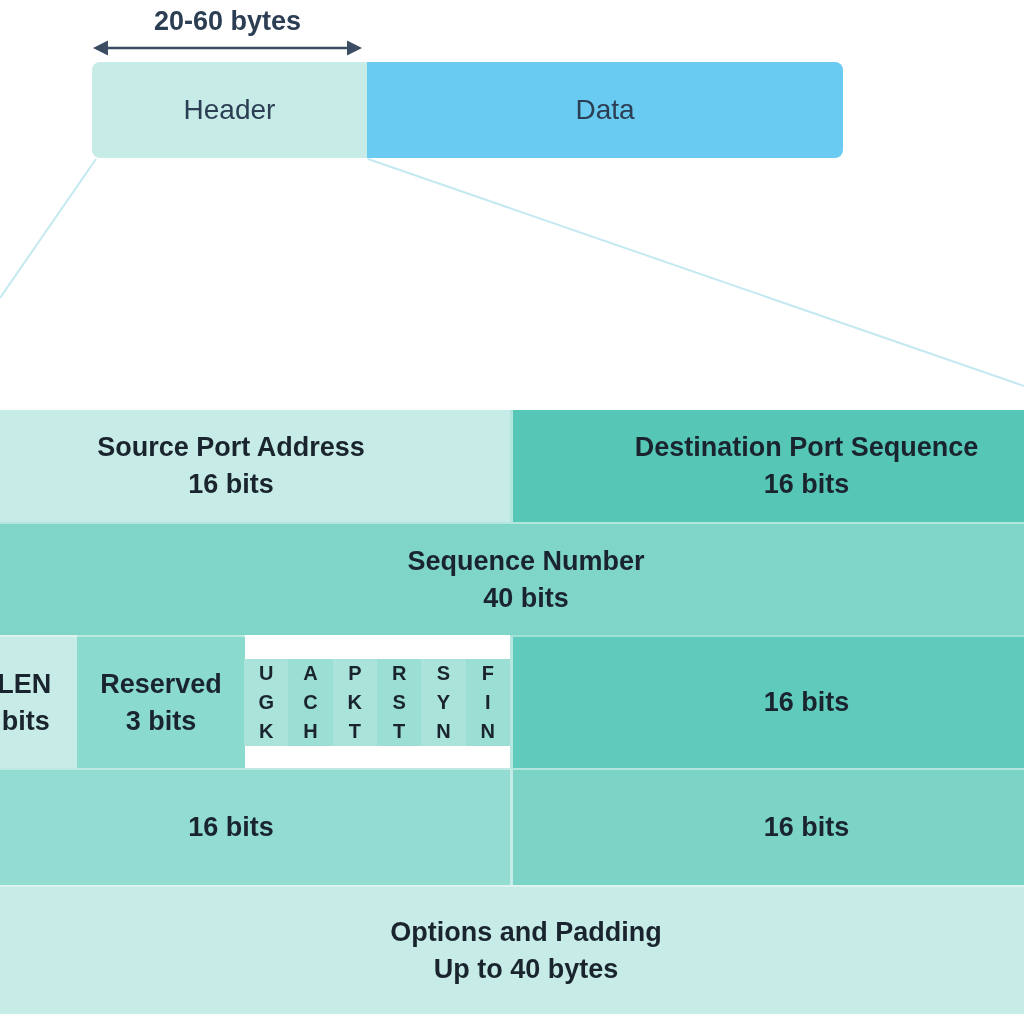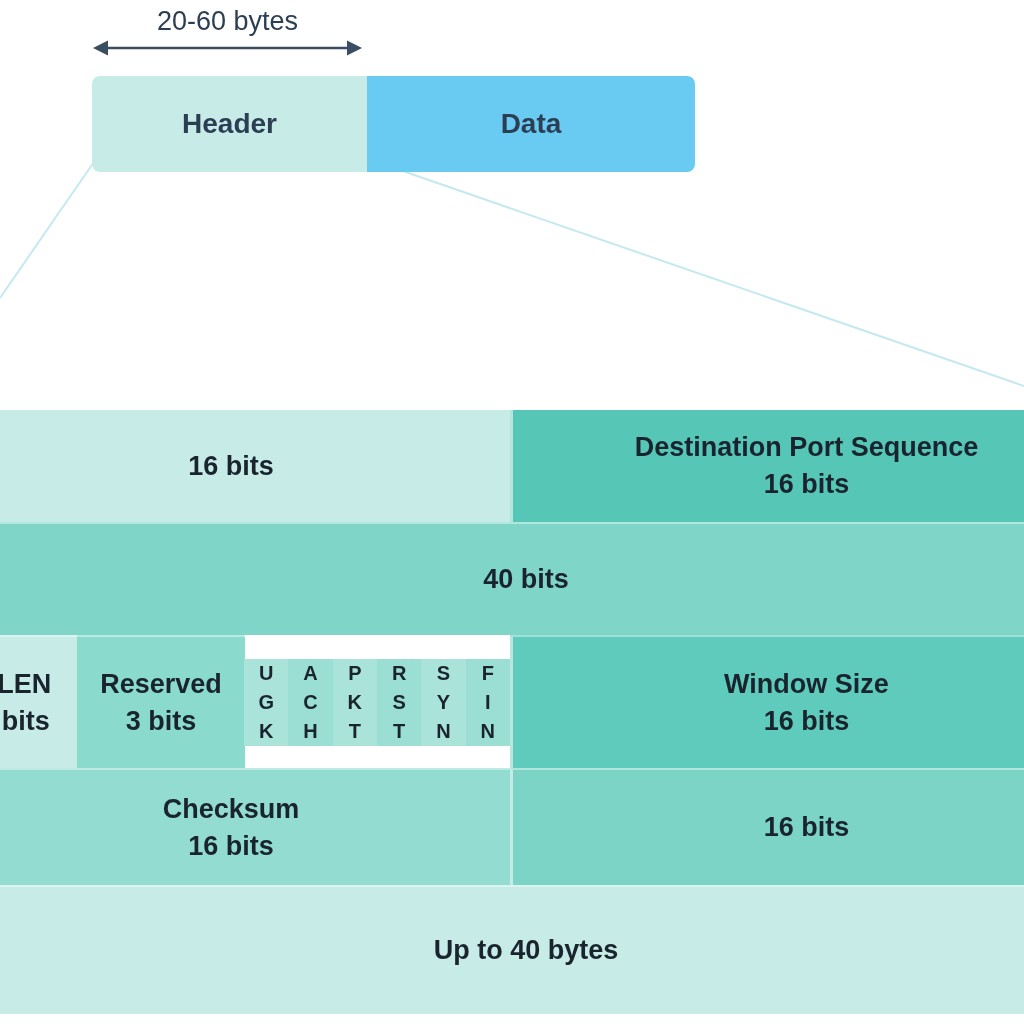--- a/index.html
+++ b/index.html
@@ -7,29 +7,29 @@
     width:1024px;height:1024px;position:relative;overflow:hidden;
     background:#ffffff;
     font-family:"Liberation Sans","DejaVu Sans",sans-serif;
   }
   .abs{position:absolute;}
   svg.layer{position:absolute;left:0;top:0;pointer-events:none;}
 
   
   .measure-label{
     left:93px;top:6px;width:269px;text-align:center;
-    font-size:27px;font-weight:normal;color:var(--navy);
+    font-size:27px;font-weight:bold;color:var(--navy);
   }
 
   
   .box{display:flex;align-items:center;justify-content:center;
-       font-size:28px;font-weight:bold;color:var(--navy);margin-top:14px;}
+       font-size:28px;font-weight:normal;color:var(--navy);}
   .header-box{left:92px;top:62px;width:275px;height:96px;
     background:var(--header_box);border-radius:8px 0 0 8px;}
-  .data-box{left:367px;top:62px;width:328px;height:96px;
+  .data-box{left:367px;top:62px;width:476px;height:96px;
     background:var(--data_box);border-radius:0 8px 8px 0;}
 
   
   .cell{box-sizing:border-box;display:flex;flex-direction:column;
         align-items:center;justify-content:center;
         font-size:27px;font-weight:bold;line-height:37px;color:var(--ink);
         text-align:center;}
   .sep-top{border-top:2px solid rgba(255,255,255,.4);}
   .sep-left{border-left:3px solid rgba(255,255,255,.55);}
 
@@ -72,28 +72,30 @@
 <div class="abs box header-box">
   <span>Header</span>
 </div>
 <div class="abs box data-box">
   <span>Data</span>
 </div>
 
 <div>
 
   <div class="abs cell r1 c-source">
+    <span>Source Port Address</span>
     <span>16 bits</span>
   </div>
   <div class="abs cell r1 c-dest sep-left">
     <span>Destination Port Sequence</span>
     <span>16 bits</span>
   </div>
 
   <div class="abs cell r2 c-seq sep-top">
+    <span>Sequence Number</span>
     <span>40 bits</span>
   </div>
 
   <div class="abs cell r3 c-hlen sep-top">
     <span>HLEN</span>
     <span>4 bits</span>
   </div>
   <div class="abs cell r3 c-reserved sep-top">
     <span>Reserved</span>
     <span>3 bits</span>
@@ -112,29 +114,28 @@
 S
 T</div>
     <div class="flag-col">S
 Y
 N</div>
     <div class="flag-col">F
 I
 N</div>
   </div>
   <div class="abs cell r3 c-window sep-top sep-left">
-    <span>Window Size</span>
     <span>16 bits</span>
   </div>
 
   <div class="abs cell r4 c-checksum sep-top">
-    <span>Checksum</span>
     <span>16 bits</span>
   </div>
   <div class="abs cell r4 c-urgent sep-top sep-left">
     <span>16 bits</span>
   </div>
 
   <div class="abs cell r5 c-options sep-top">
+    <span>Options and Padding</span>
     <span>Up to 40 bytes</span>
   </div>
 
 </div>
 
 </body></html>

